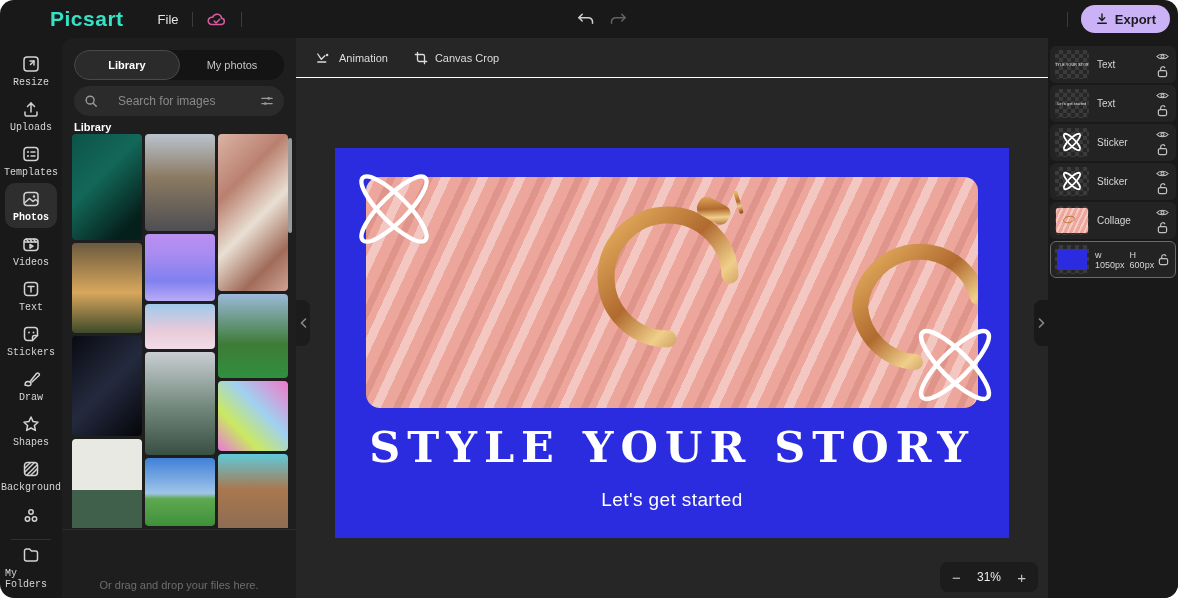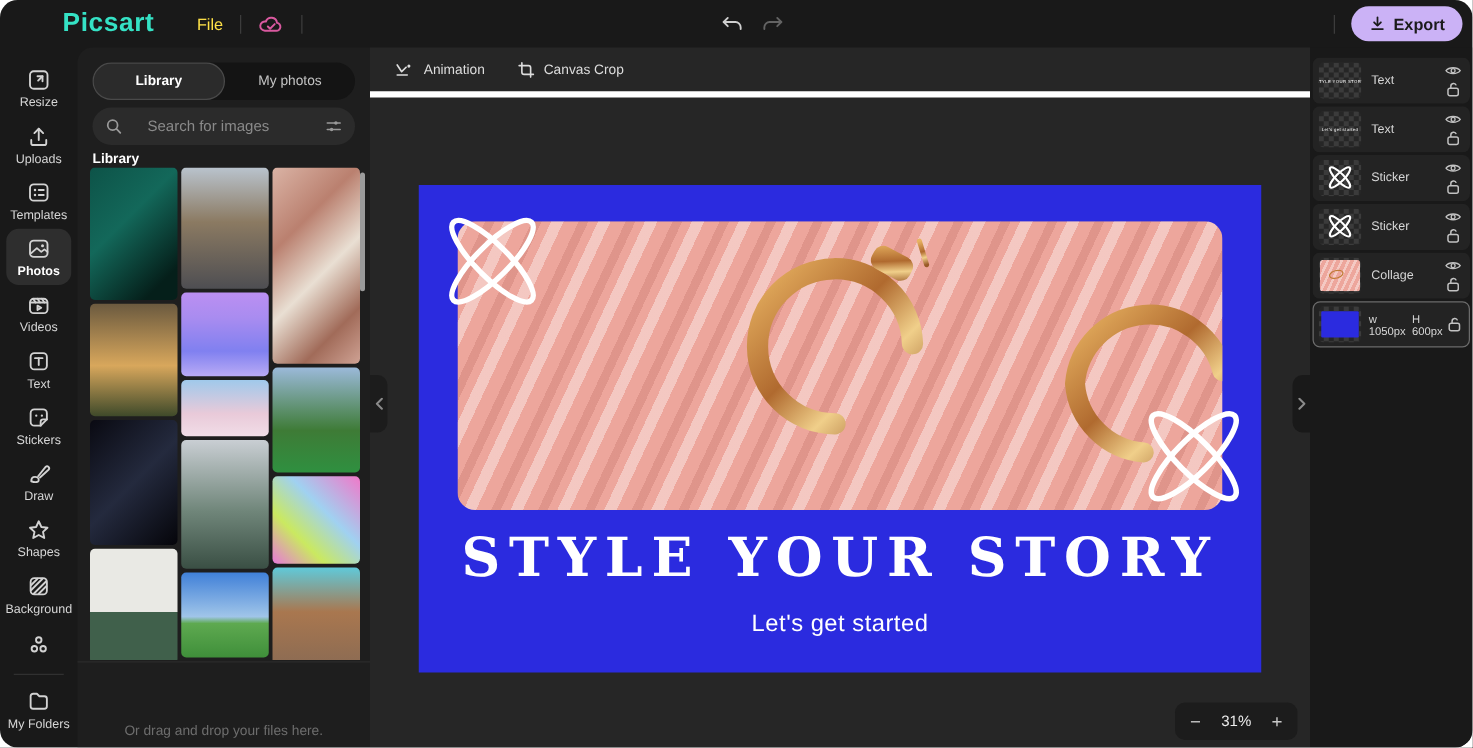--- a/index.html
+++ b/index.html
@@ -4,33 +4,33 @@
 <style>
   * { margin:0; padding:0; box-sizing:border-box; }
   html,body { background:#fff; }
   body { font-family:"Liberation Sans", sans-serif; }
   #app { position:relative; width:1178px; height:598px; background:#191919;
          border-radius:14px; overflow:hidden; color:#ddd; }
 
   
   .topbar { position:absolute; left:0; top:0; right:0; height:38px; display:flex; align-items:center;margin-left:26px; }
   .logo { margin-left:24px; font-size:21px; font-weight:700; letter-spacing:.5px; color:#35e2c5; }
-  .menu-file { margin-left:34px; font-size:13px; color:#fde047; cursor:default; }
+  .menu-file { margin-left:34px; font-size:13px; color:#e5e5e5; cursor:default; }
   .tb-div { width:1px; height:15px; background:#3c3c3c; margin:0 13px; }
   .cloud-btn { display:flex; align-items:center; }
   .undo-redo { position:absolute; left:50%; transform:translateX(-50%); display:flex; gap:14px; align-items:center; }
   .tb-right { margin-left:auto; display:flex; align-items:center; margin-right:8px; }
   .export-btn { display:flex; align-items:center; gap:6px; background:#cbb2f6; color:#1b1b1b;
                 border:none; border-radius:15px; height:28px; padding:4px 14px; font-size:13px; font-weight:700; cursor:pointer; }
 
   
   .rail { position:absolute; left:0; top:38px; width:62px; bottom:0; padding-top:10px;
           display:flex; flex-direction:column; align-items:center; }
   .rail-item { width:52px; min-height:45px; display:flex; flex-direction:column; align-items:center;
-               justify-content:center; gap:3px; border-radius:10px; cursor:pointer; }
+               justify-content:center; gap:3px; border-radius:10px; cursor:pointer;font-family:Liberation Mono, monospace; }
   .rail-item .rlabel { font-size:10px; color:#d6d6d6; }
   .rail-item.active { background:#2e2e2e; }
   .rail-item.active .rlabel { color:#fff; font-weight:700; }
   .rail-item.nolabel { min-height:36px; }
   .rail-div { width:40px; height:1px; background:#303030; margin:5px 0; }
 
   
   .panel { position:absolute; left:62px; top:38px; width:234px; bottom:0; background:#1e1e1e;
            border-top-left-radius:12px; }
   .tabs { position:absolute; left:12px; top:12px; width:210px; height:30px; background:#141414;
@@ -50,21 +50,21 @@
   .panel-scroll { position:absolute; right:4px; top:100px; width:4px; height:95px; background:#9a9a9a;
                   border-radius:2px; cursor:grab; }
   .panel-footline { position:absolute; left:0; right:0; bottom:68px; height:1px; background:#2b2b2b; }
   .upload-btn { position:absolute; left:12px; right:12px; bottom:27px; height:30px; background:#cbb2f6;
                 border:none; border-radius:16px; color:#1b1b1b; font-size:13px; font-weight:700;
                 display:flex; align-items:center; justify-content:center; gap:7px; cursor:pointer; }
   .drop-hint { position:absolute; left:0; right:0; bottom:7px; text-align:center; font-size:11px; color:#6d6d6d; }
 
   
   .workspace { position:absolute; left:296px; top:38px; right:130px; bottom:0; background:#262626; }
-  .ws-toolbar { position:absolute; left:0; right:0; top:0; height:40px; border-bottom:5px solid #ffffff;
+  .ws-toolbar { position:absolute; left:0; right:0; top:0; height:40px; border-bottom:1px solid #ffffff;
                 display:flex; align-items:center; gap:26px; padding-left:20px; }
   .ws-tool { display:flex; align-items:center; gap:7px; font-size:11px; color:#dcdcdc; cursor:pointer; }
   .collapse-tab { position:absolute; width:14px; height:46px; top:262px; display:flex; align-items:center;
                   justify-content:center; cursor:pointer; }
   .collapse-left { left:0; background:#1c1c1c; border-radius:0 8px 8px 0; }
 
   
   .canvas { position:absolute; left:39px; top:110px; width:674px; height:390px; }
   .pink-img { position:absolute; left:31px; top:29px; width:612px; height:231px; border-radius:14px;
               background:repeating-linear-gradient(115deg, rgba(255,255,255,.38) 0 9px, rgba(255,255,255,0) 9px 20px, rgba(160,70,60,.18) 20px 27px, rgba(255,255,255,0) 27px 34px), #eda69c;

